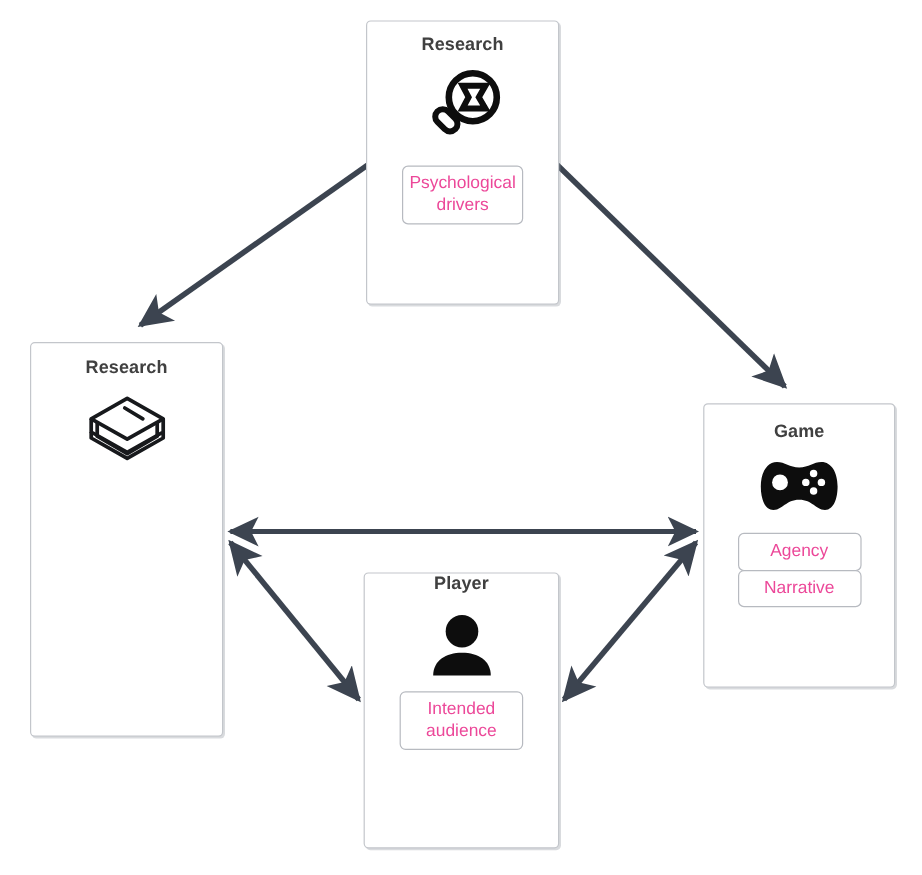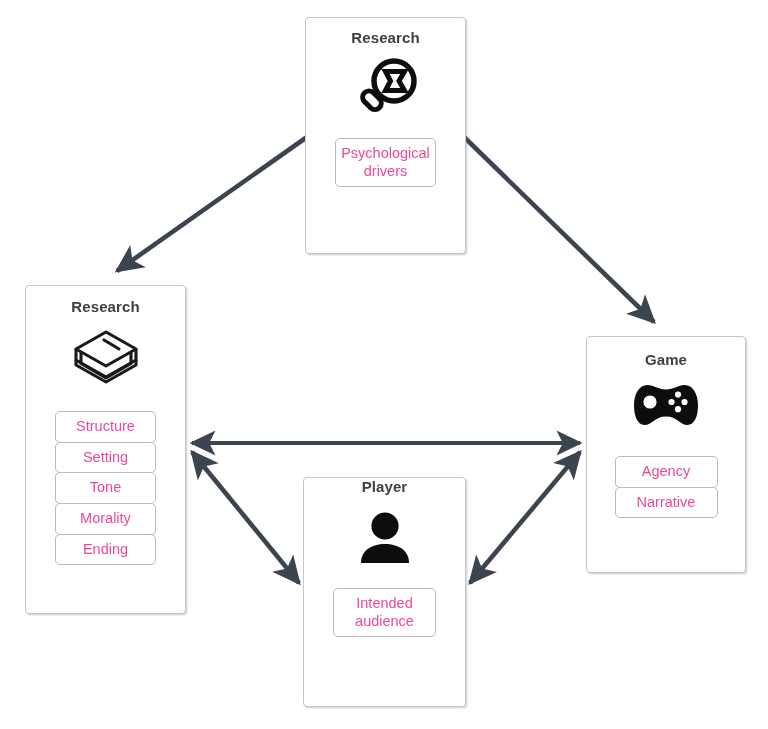--- a/index.html
+++ b/index.html
@@ -89,30 +89,30 @@
   #node-narrative .node-icon { margin-top: 12px; }
   #node-narrative .chip-stack { width: 101px; margin-top: 22px; }
   #node-narrative .chip { min-height: 24px; }
 
   
   #node-game {
     left: 586px; top: 336px; width: 160px; height: 237px;
     padding: 14px 0 0 0;
   }
   #node-game .node-icon { margin-top: 14px; }
-  #node-game .chip-stack { width: 103px; margin-top: 28px; }
+  #node-game .chip-stack { width: 103px; margin-top: 16px; }
   #node-game .chip { min-height: 25px; }
 
   
   #node-player {
     left: 303px; top: 477px; width: 163px; height: 230px;
     padding: 0 0 0 0;
   }
   #node-player .node-icon { margin-top: 17px; }
-  #node-player .chip-stack { width: 103px; margin-top: 24px; align-items: flex-end; }
+  #node-player .chip-stack { width: 103px; margin-top: 12px; align-items: flex-end; }
   #node-player .chip { min-height: 40px; }
 </style>
 </head>
 <body>
 
 <div id="canvas">
 
   <svg id="edge-layer" viewBox="0 0 768 729" width="768" height="729" xmlns="http://www.w3.org/2000/svg">
     <defs>
       <marker id="ah" markerWidth="7" markerHeight="7" refX="5.6" refY="3.2" orient="auto" markerUnits="strokeWidth">
@@ -163,27 +163,20 @@
     <div class="node-icon">
       <svg width="70" height="62" viewBox="0 0 70 62" xmlns="http://www.w3.org/2000/svg">
         <g fill="none" stroke="#17191c" stroke-width="3.1" stroke-linejoin="round">
           <path d="M35,5 L65,22 L35,39 L5,22 Z"></path>
           <path d="M5,22 L5,33 L35,50 L65,33 L65,22"></path>
           <path d="M10,25.5 L10,36.5 L35,51 L60,36.5 L60,25.5"></path>
           <path d="M5,33 L5,38 L35,55 L65,38 L65,33"></path>
           <line x1="33" y1="13" x2="48" y2="22" stroke-linecap="round"></line>
         </g>
       </svg>
-    </div>
-    <div class="chip-stack">
-      <div class="chip">Structure</div>
-      <div class="chip">Setting</div>
-      <div class="chip">Tone</div>
-      <div class="chip">Morality</div>
-      <div class="chip">Ending</div>
     </div>
   </div>
 
   <div class="node" id="node-game">
     <div class="node-title">Game</div>
     <div class="node-icon">
       <svg width="66" height="46" viewBox="0 0 66 46" xmlns="http://www.w3.org/2000/svg">
         <path d="M14.5,3 C21,3 25,7.5 33,7.5 C41,7.5 45,3 51.5,3
                  C60,3 65,12 65,23.5 C65,34 61.5,43 54.5,43
                  C47,43 44,34.5 33,34.5 C22,34.5 19,43 11.5,43

